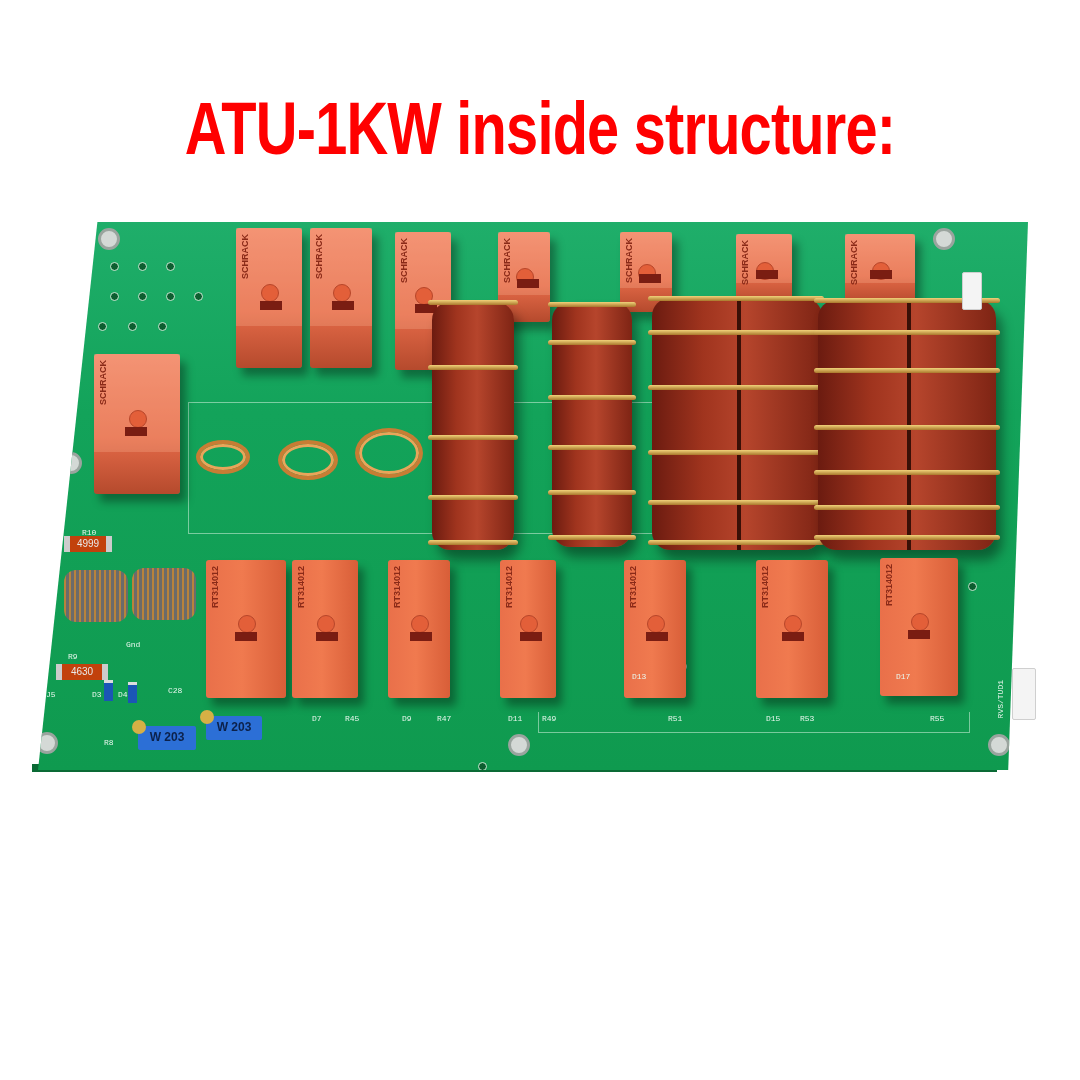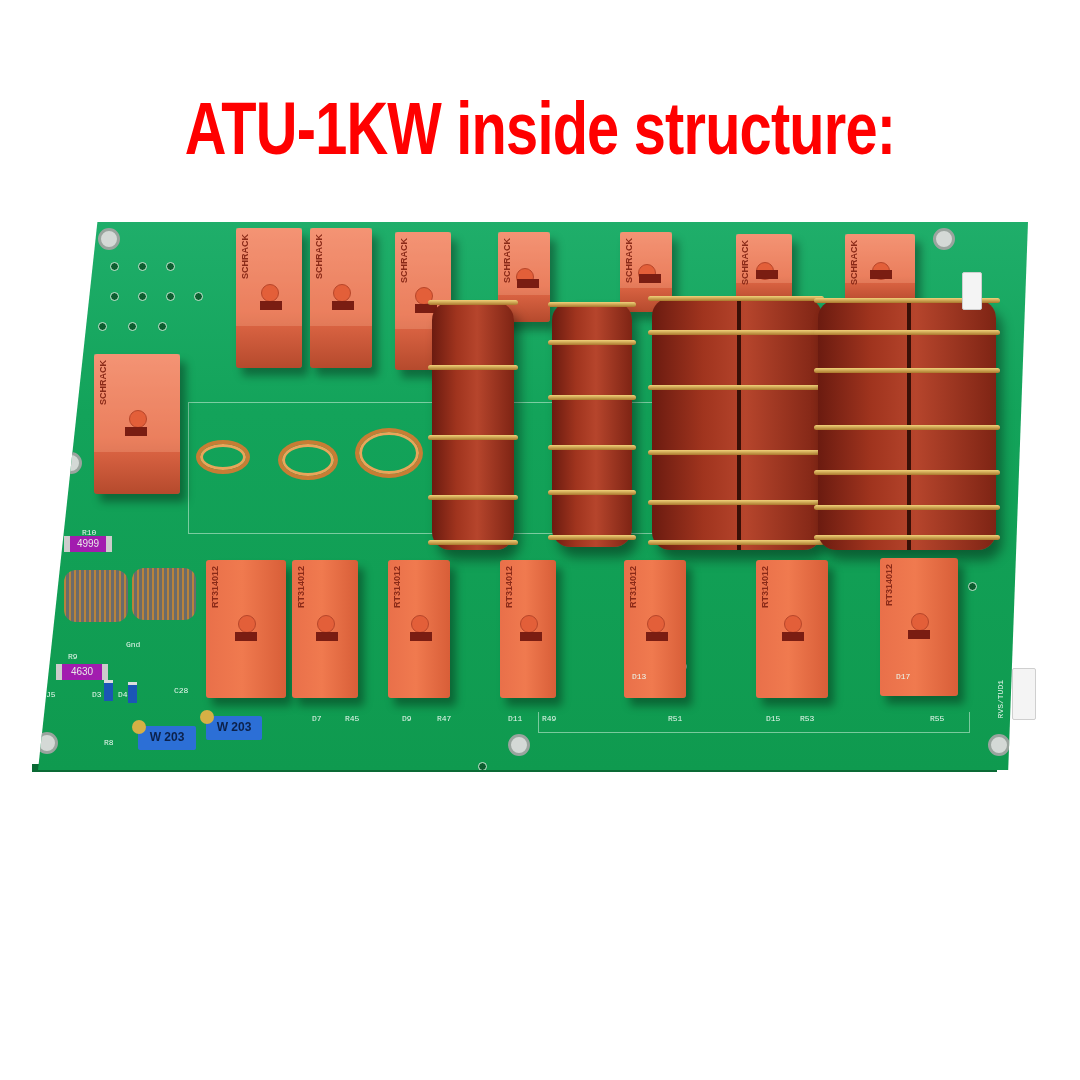--- a/index.html
+++ b/index.html
@@ -13,21 +13,21 @@
   .relay{position:absolute;background:linear-gradient(90deg,#e9704a 0%,#f07a4f 45%,#d85e38 100%);border-radius:3px;box-shadow:6px 8px 8px rgba(0,0,0,.35);}
   .relay.top{background:linear-gradient(180deg,#f08566 0%,#e46a48 60%,#b54a2d 100%);}
   .relay .face{position:absolute;left:0;top:0;right:0;height:70%;background:rgba(255,190,160,.25);}
   .relay .knob{position:absolute;left:50%;top:40%;width:16px;height:16px;margin-left:-8px;border-radius:50%;background:#e35f39;border:1px solid #b7462a;}
   .relay .mark{position:absolute;left:36%;top:52%;width:22px;height:9px;background:#7a1d12;}
   .relay .txt{position:absolute;left:4px;top:6px;font-size:9px;color:#8a2a18;writing-mode:vertical-rl;transform:rotate(180deg);white-space:nowrap;font-weight:bold;}
   .torroid{position:absolute;background:linear-gradient(90deg,#6b1b10 0%,#a0341e 30%,#b6452c 55%,#7e2414 100%);border-radius:18px;box-shadow:6px 10px 12px rgba(0,0,0,.4);}
   .torroid .split{position:absolute;top:0;bottom:0;left:50%;width:4px;background:#3a1007;}
   .wire{position:absolute;height:5px;background:linear-gradient(180deg,#f1d27a,#a9782c);border-radius:4px;}
   .coil{position:absolute;border-radius:50%;border:4px solid #c77d34;box-shadow:inset 0 0 0 3px #e9a55a;}
-  .smd{position:absolute;background:#a21caf;color:#e8e8e8;font-size:10px;text-align:center;line-height:16px;border-left:6px solid #ccc;border-right:6px solid #ccc;}
+  .smd{position:absolute;background:#c2410c;color:#e8e8e8;font-size:10px;text-align:center;line-height:16px;border-left:6px solid #ccc;border-right:6px solid #ccc;}
   .pot{position:absolute;background:#2c6fd6;border-radius:2px;color:#0c214a;font-size:12px;line-height:22px;text-align:center;font-weight:bold;}
   .pot .screw{position:absolute;left:-6px;top:-6px;width:14px;height:14px;border-radius:50%;background:#d6b045;}
   .toroid-small{position:absolute;border-radius:12px;background:repeating-linear-gradient(90deg,#b8833c 0 2px,#6b6b6b 2px 5px);}
   .silk{position:absolute;color:#e9f7ee;font-size:8px;font-family:"Liberation Mono",monospace;}
   .conn{position:absolute;background:#f4f4f4;border:1px solid #cfcfcf;border-radius:2px;}
   .diode{position:absolute;width:9px;height:18px;background:#1b56b5;border-top:3px solid #ddd;}
 </style>
 </head>
 <body>
 
@@ -211,21 +211,21 @@
 
 <div class="silk" style="left:82px;top:528px">R10</div>
 <div class="smd" style="left:64px;top:536px;width:36px;height:16px">4999</div>
 <div class="smd" style="left:56px;top:664px;width:40px;height:16px">4630</div>
 <div class="silk" style="left:68px;top:652px">R9</div>
 
 <div class="diode" style="left:104px;top:680px"></div>
 <div class="diode" style="left:128px;top:682px"></div>
 <div class="silk" style="left:92px;top:690px">D3</div>
 <div class="silk" style="left:118px;top:690px">D4</div>
-<div class="silk" style="left:174px;top:686px">C28</div>
+<div class="silk" style="left:168px;top:686px">C28</div>
 <div class="silk" style="left:104px;top:738px">R8</div>
 <div class="silk" style="left:46px;top:690px">J5</div>
 
 <div class="pot" style="left:138px;top:726px;width:58px;height:24px">
   <div class="screw"></div>
   <span>W 203</span>
 </div>
 <div class="pot" style="left:206px;top:716px;width:56px;height:24px">
   <div class="screw"></div>
   <span>W 203</span>

